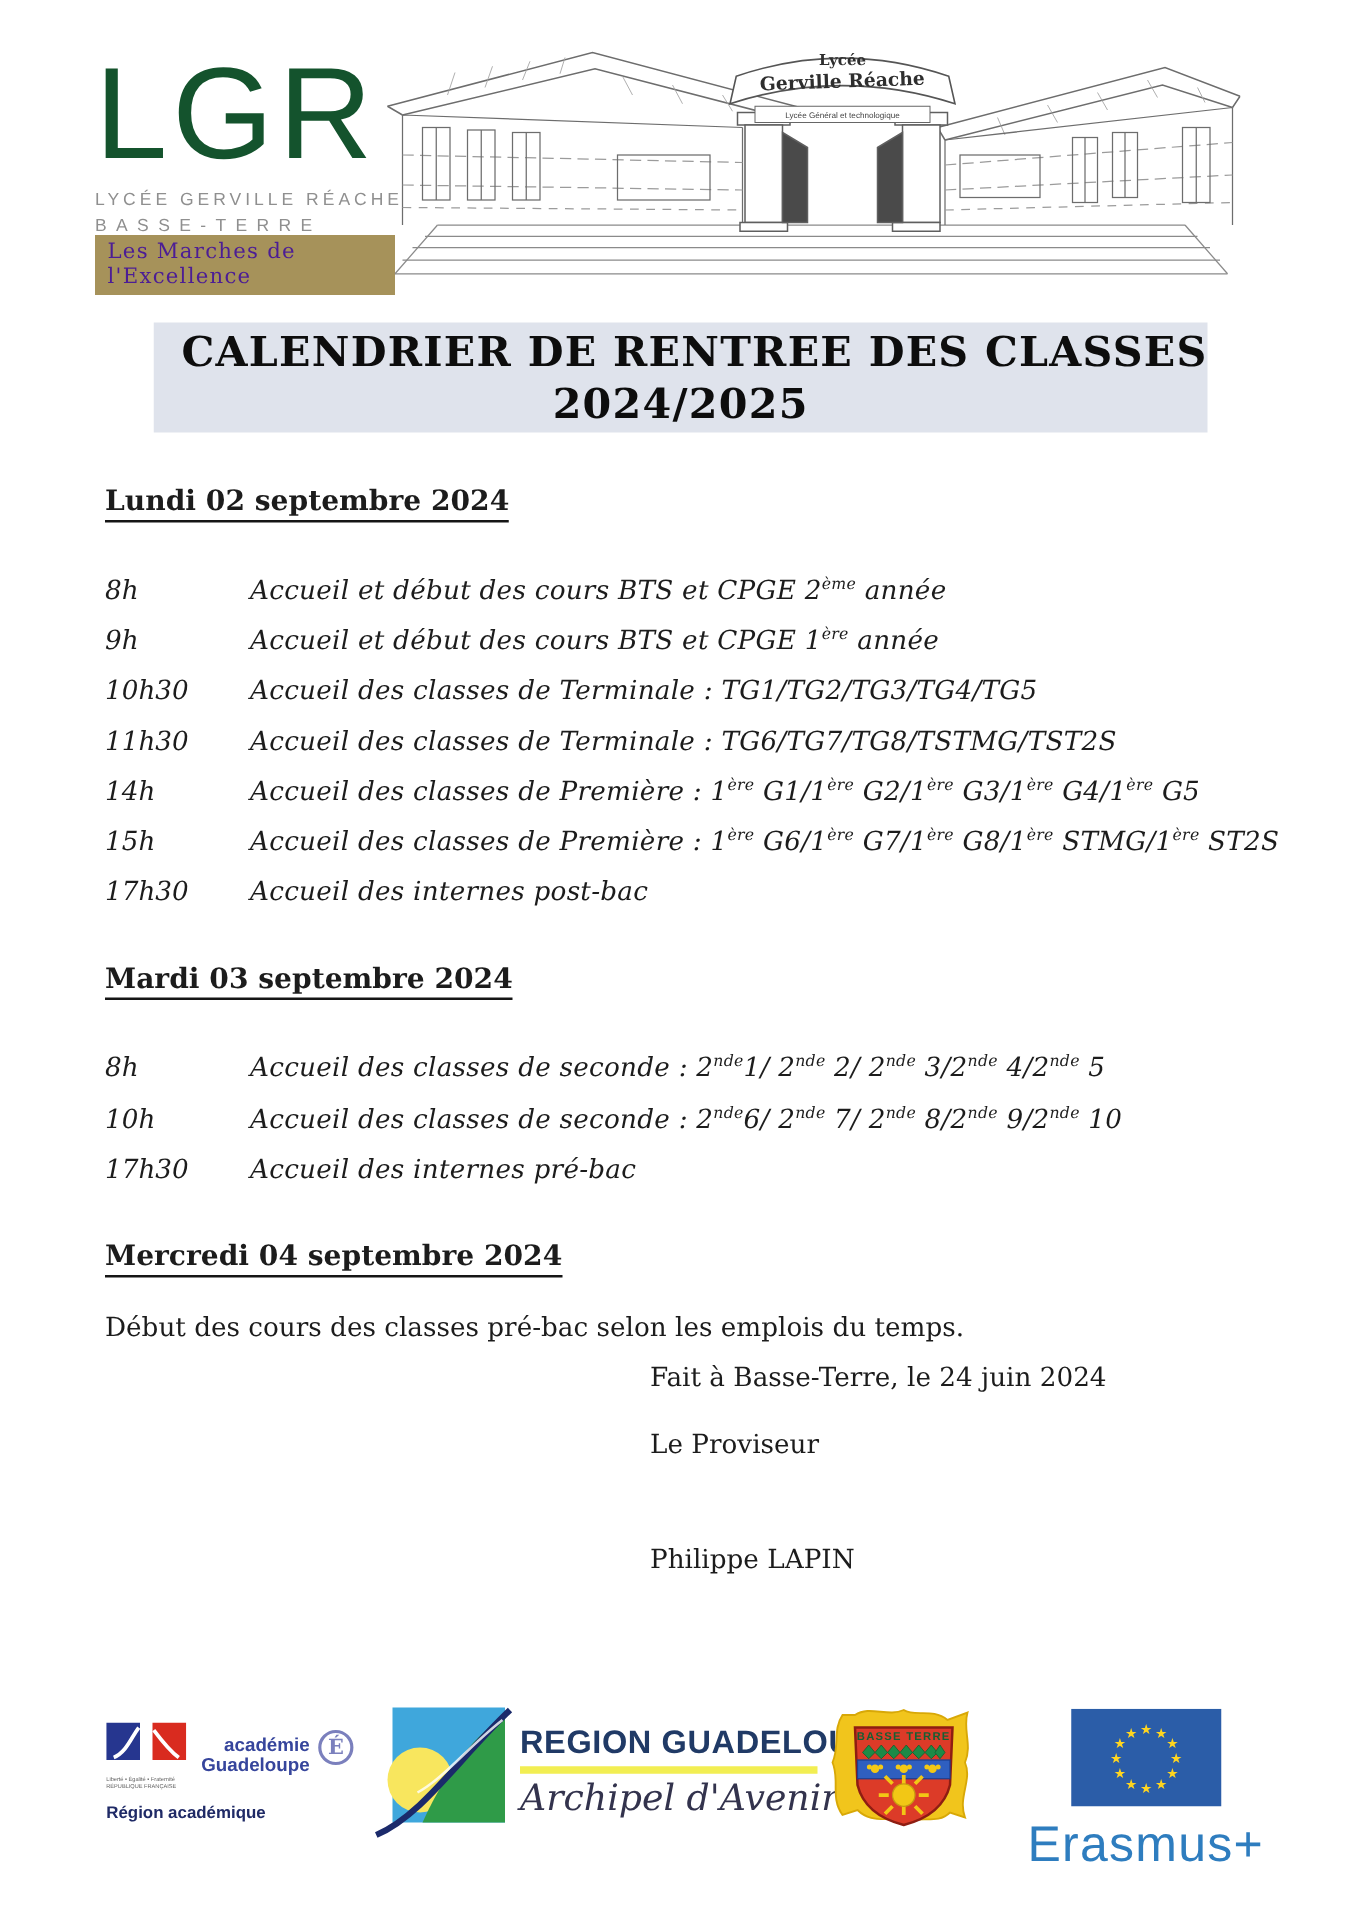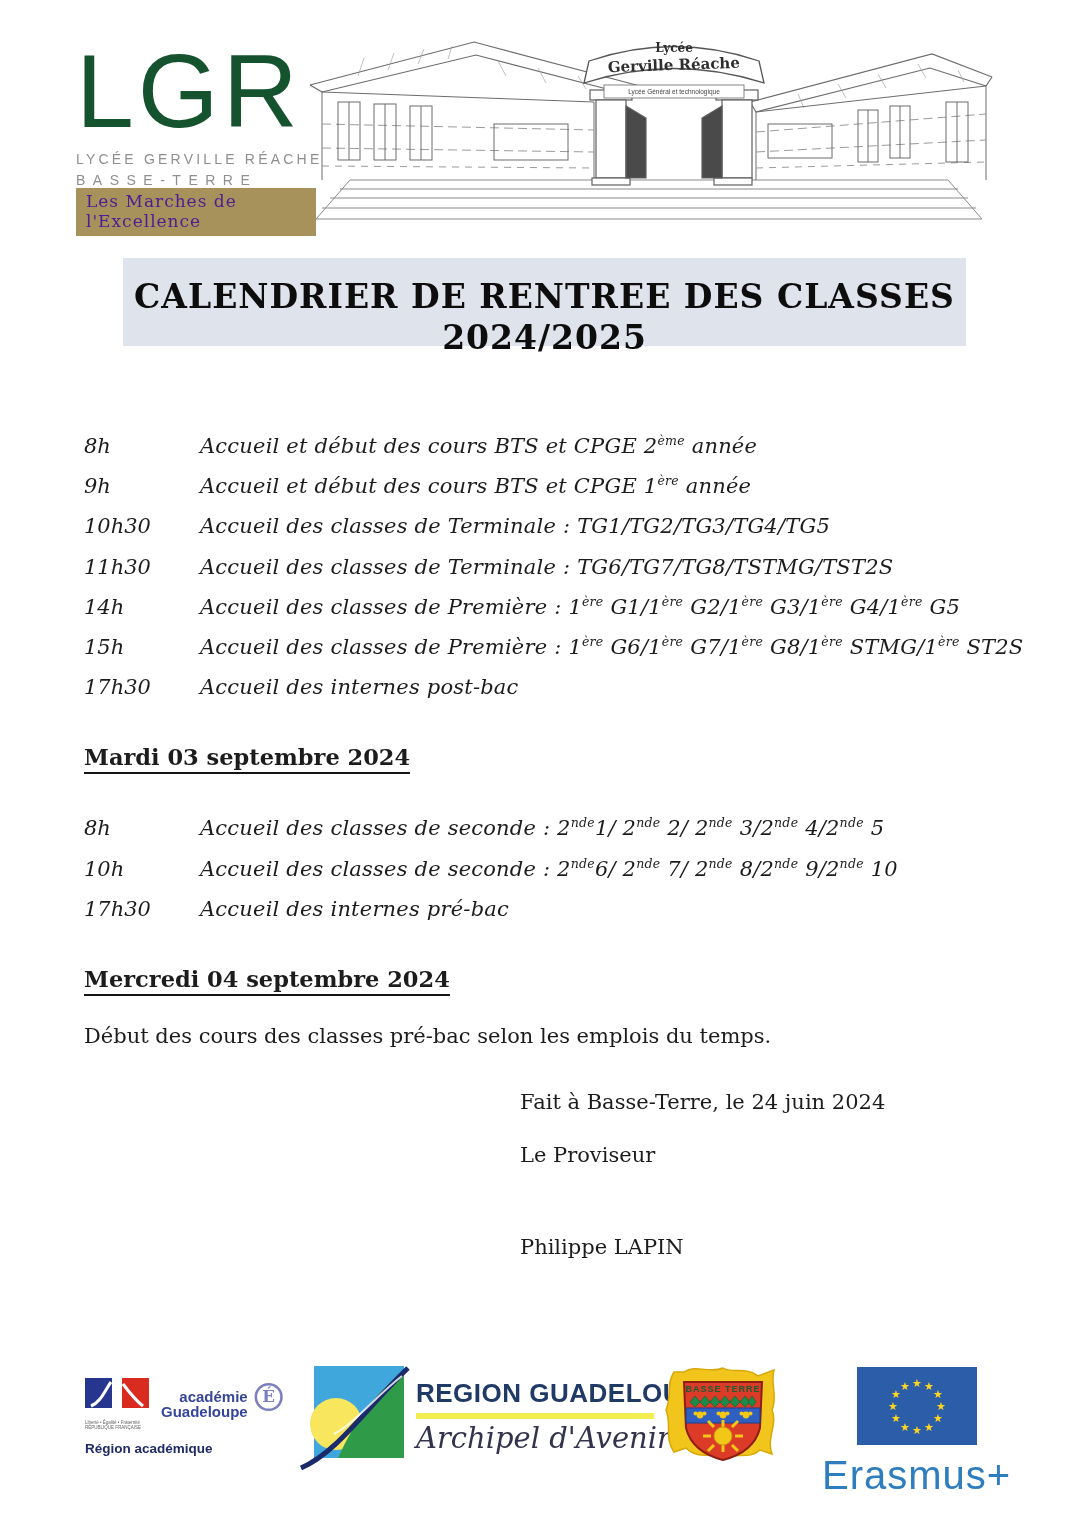--- a/index.html
+++ b/index.html
@@ -16,21 +16,21 @@
             letter-spacing:7.5px;color:#8f8f8f;}
   .lgr-motto{margin-top:0;background:#a6925a;color:#4c1d95;display:inline-block;
              font-size:17px;padding:3px 12px 5px 10px;letter-spacing:1px;
              font-family:"DejaVu Serif",serif;}
   .sketch{position:absolute;left:298px;top:28px;}
 
   
   .title-banner{position:absolute;left:123px;top:258px;width:843px;height:88px;
                 background:#dfe3ec;text-align:center;}
   .title-line{font-size:33px;font-weight:bold;letter-spacing:1px;line-height:1.25;color:#0d0d0d;}
-  .title-line.first{padding-top:18px;}
+  .title-line.first{padding-top:3px;text-align:right;}
 
   
   .schedule{position:absolute;left:84px;top:388px;width:960px;}
   .section{margin-bottom:44px;}
   .section-heading{font-size:22.5px;font-weight:bold;}
   .section-heading span{border-bottom:2.5px solid #151515;padding-bottom:2px;}
   .rows{margin-top:46px;font-style:italic;}
   .row{display:flex;font-size:21px;margin-bottom:15px;line-height:1.2;}
   .row .time{flex:0 0 116px;}
   .row .desc{flex:1;letter-spacing:0.2px;}
@@ -167,20 +167,23 @@
   </div>
 
   <div class="title-banner">
     <div class="title-line first">CALENDRIER DE RENTREE DES CLASSES</div>
     <div class="title-line">2024/2025</div>
   </div>
 
   <div class="schedule">
 
     <div class="section">
+      <div class="section-heading">
+        <span>Lundi 02 septembre 2024</span>
+      </div>
       <div class="rows">
         <div class="row">
           <span class="time">8h</span>
           <span class="desc">Accueil et début des cours BTS et CPGE 2<sup>ème</sup> année</span>
         </div>
         <div class="row">
           <span class="time">9h</span>
           <span class="desc">Accueil et début des cours BTS et CPGE 1<sup>ère</sup> année</span>
         </div>
         <div class="row">

